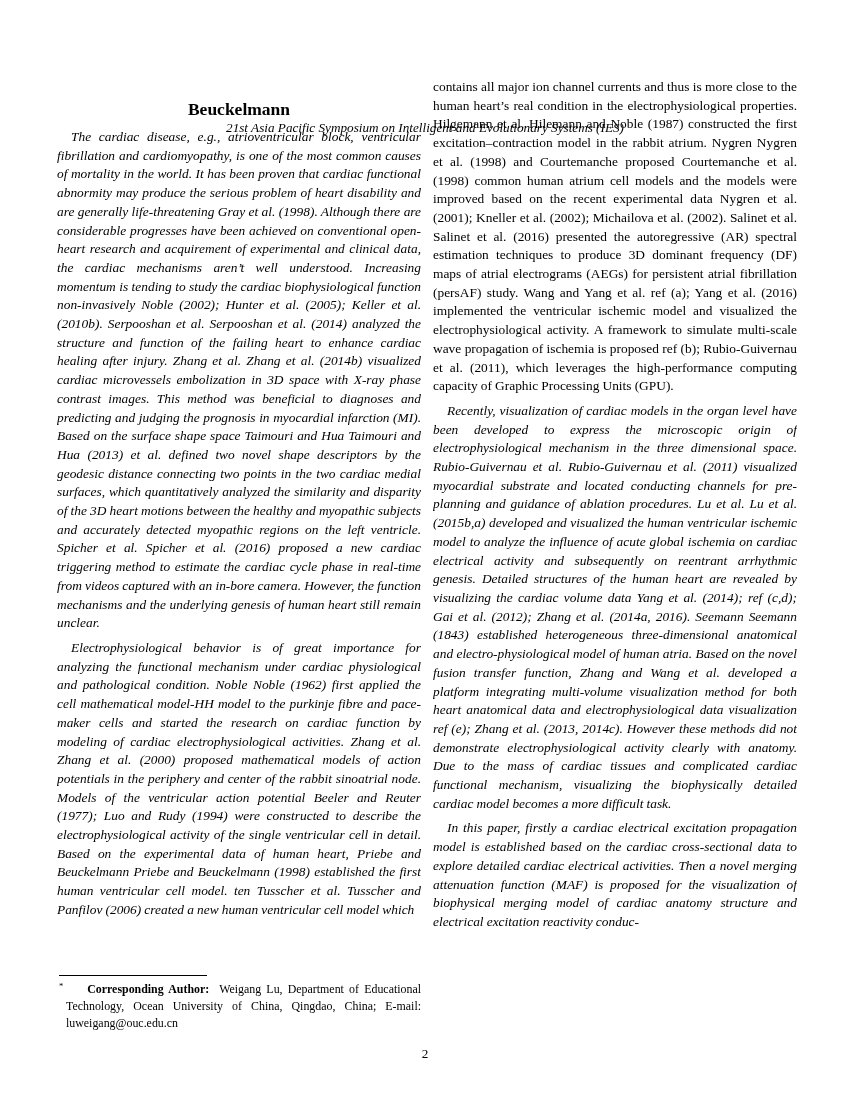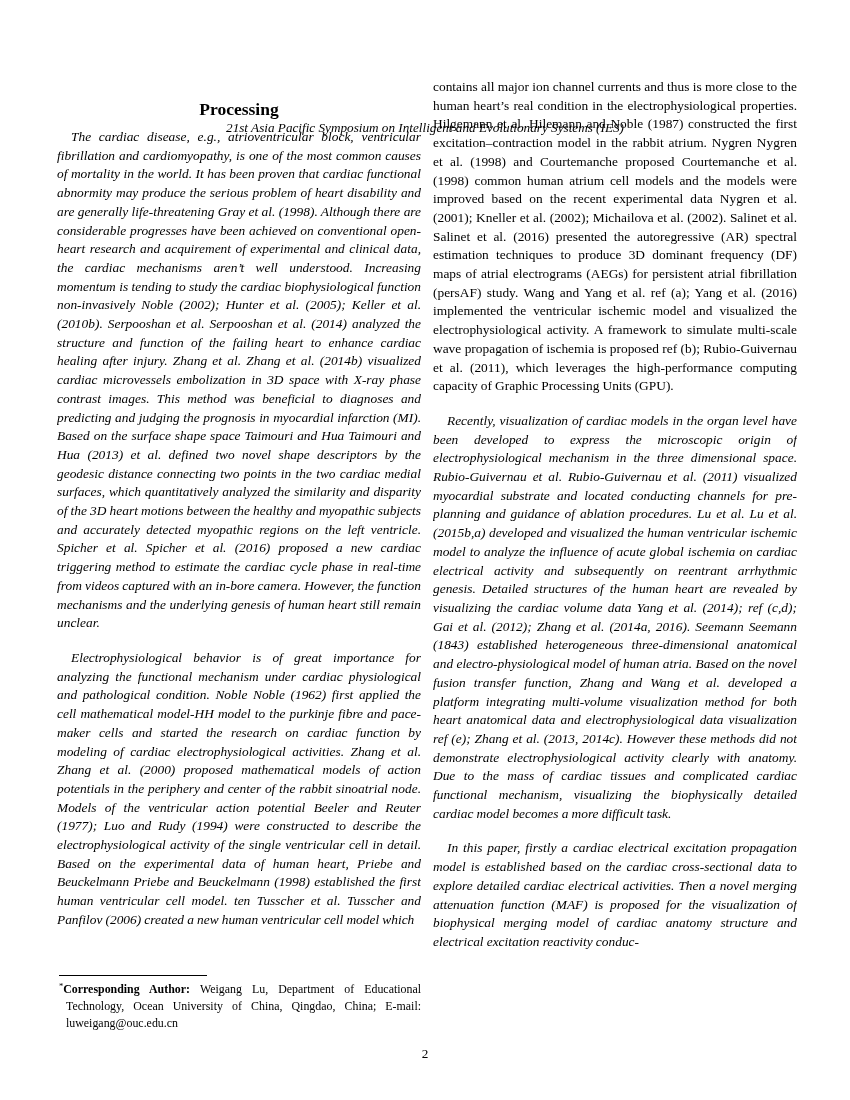--- a/index.html
+++ b/index.html
@@ -53,21 +53,21 @@
     font-size: 17.5px;
     font-weight: bold;
     line-height: 23px;
     text-align: center;
     margin: 0 0 7px 0;
   }
   p.body-par {
     margin: 0;
   }
   p.body-par + p.body-par {
-    margin-top: 16px;
+    margin-top: 6px;
   }
   p.indent {
     text-indent: 14px;
     font-style: italic;
   }
   .footnote {
     position: absolute;
     left: 57px;
     top: 975px;
     width: 364px;
@@ -87,39 +87,40 @@
     text-indent: -7px;
   }
   .footnote-marker {
     font-size: 8.5px;
     vertical-align: 4px;
     line-height: 0;
   }
   .footnote-label {
     font-weight: bold;
     margin-right: 10px;
+    margin-left: 24px;
   }
   .page-number {
     position: absolute;
     top: 1046px;
     left: 0;
     width: 100%;
     text-align: center;
     font-size: 13.2px;
   }
 </style>
 </head>
 <body>
 
 <div class="page">
 
   <div class="running-header">21st Asia Pacific Symposium on Intelligent and Evolutionary Systems (IES)</div>
 
   <div class="col col-left">
-    <h1 class="section-heading">Processing</h1>
+    <h1 class="section-heading">Beuckelmann</h1>
     <p class="body-par indent">The cardiac disease, e.g., atrioventricular block, ventricular fibrillation and cardiomyopathy, is one of the most common causes of mortality in the world. It has been proven that cardiac functional abnormity may produce the serious problem of heart disability and are generally life-threatening Gray et al. (1998). Although there are considerable progresses have been achieved on conventional open-heart research and acquirement of experimental and clinical data, the cardiac mechanisms aren’t well understood. Increasing momentum is tending to study the cardiac biophysiological function non-invasively Noble (2002); Hunter et al. (2005); Keller et al. (2010b). Serpooshan et al. Serpooshan et al. (2014) analyzed the structure and function of the failing heart to enhance cardiac healing after injury. Zhang et al. Zhang et al. (2014b) visualized cardiac microvessels embolization in 3D space with X-ray phase contrast images. This method was beneficial to diagnoses and predicting and judging the prognosis in myocardial infarction (MI). Based on the surface shape space Taimouri and Hua Taimouri and Hua (2013) et al. defined two novel shape descriptors by the geodesic distance connecting two points in the two cardiac medial surfaces, which quantitatively analyzed the similarity and disparity of the 3D heart motions between the healthy and myopathic subjects and accurately detected myopathic regions on the left ventricle. Spicher et al. Spicher et al. (2016) proposed a new cardiac triggering method to estimate the cardiac cycle phase in real-time from videos captured with an in-bore camera. However, the function mechanisms and the underlying genesis of human heart still remain unclear.</p>
     <p class="body-par indent">Electrophysiological behavior is of great importance for analyzing the functional mechanism under cardiac physiological and pathological condition. Noble Noble (1962) first applied the cell mathematical model-HH model to the purkinje fibre and pace-maker cells and started the research on cardiac function by modeling of cardiac electrophysiological activities. Zhang et al. Zhang et al. (2000) proposed mathematical models of action potentials in the periphery and center of the rabbit sinoatrial node. Models of the ventricular action potential Beeler and Reuter (1977); Luo and Rudy (1994) were constructed to describe the electrophysiological activity of the single ventricular cell in detail. Based on the experimental data of human heart, Priebe and Beuckelmann Priebe and Beuckelmann (1998) established the first human ventricular cell model. ten Tusscher et al. Tusscher and Panfilov (2006) created a new human ventricular cell model which</p>
   </div>
 
   <div class="col col-right">
     <p class="body-par">contains all major ion channel currents and thus is more close to the human heart’s real condition in the electrophysiological properties. Hilgemann et al. Hilemann and Noble (1987) constructed the first excitation–contraction model in the rabbit atrium. Nygren Nygren et al. (1998) and Courtemanche proposed Courtemanche et al. (1998) common human atrium cell models and the models were improved based on the recent experimental data Nygren et al. (2001); Kneller et al. (2002); Michailova et al. (2002). Salinet et al. Salinet et al. (2016) presented the autoregressive (AR) spectral estimation techniques to produce 3D dominant frequency (DF) maps of atrial electrograms (AEGs) for persistent atrial fibrillation (persAF) study. Wang and Yang et al. ref (a); Yang et al. (2016) implemented the ventricular ischemic model and visualized the electrophysiological activity. A framework to simulate multi-scale wave propagation of ischemia is proposed ref (b); Rubio-Guivernau et al. (2011), which leverages the high-performance computing capacity of Graphic Processing Units (GPU).</p>
     <p class="body-par indent">Recently, visualization of cardiac models in the organ level have been developed to express the microscopic origin of electrophysiological mechanism in the three dimensional space. Rubio-Guivernau et al. Rubio-Guivernau et al. (2011) visualized myocardial substrate and located conducting channels for pre-planning and guidance of ablation procedures. Lu et al. Lu et al. (2015b,a) developed and visualized the human ventricular ischemic model to analyze the influence of acute global ischemia on cardiac electrical activity and subsequently on reentrant arrhythmic genesis. Detailed structures of the human heart are revealed by visualizing the cardiac volume data Yang et al. (2014); ref (c,d); Gai et al. (2012); Zhang et al. (2014a, 2016). Seemann Seemann (1843) established heterogeneous three-dimensional anatomical and electro-physiological model of human atria. Based on the novel fusion transfer function, Zhang and Wang et al. developed a platform integrating multi-volume visualization method for both heart anatomical data and electrophysiological data visualization ref (e); Zhang et al. (2013, 2014c). However these methods did not demonstrate electrophysiological activity clearly with anatomy. Due to the mass of cardiac tissues and complicated cardiac functional mechanism, visualizing the biophysically detailed cardiac model becomes a more difficult task.</p>
     <p class="body-par indent">In this paper, firstly a cardiac electrical excitation propagation model is established based on the cardiac cross-sectional data to explore detailed cardiac electrical activities. Then a novel merging attenuation function (MAF) is proposed for the visualization of biophysical merging model of cardiac anatomy structure and electrical excitation reactivity conduc-</p>
   </div>
 

